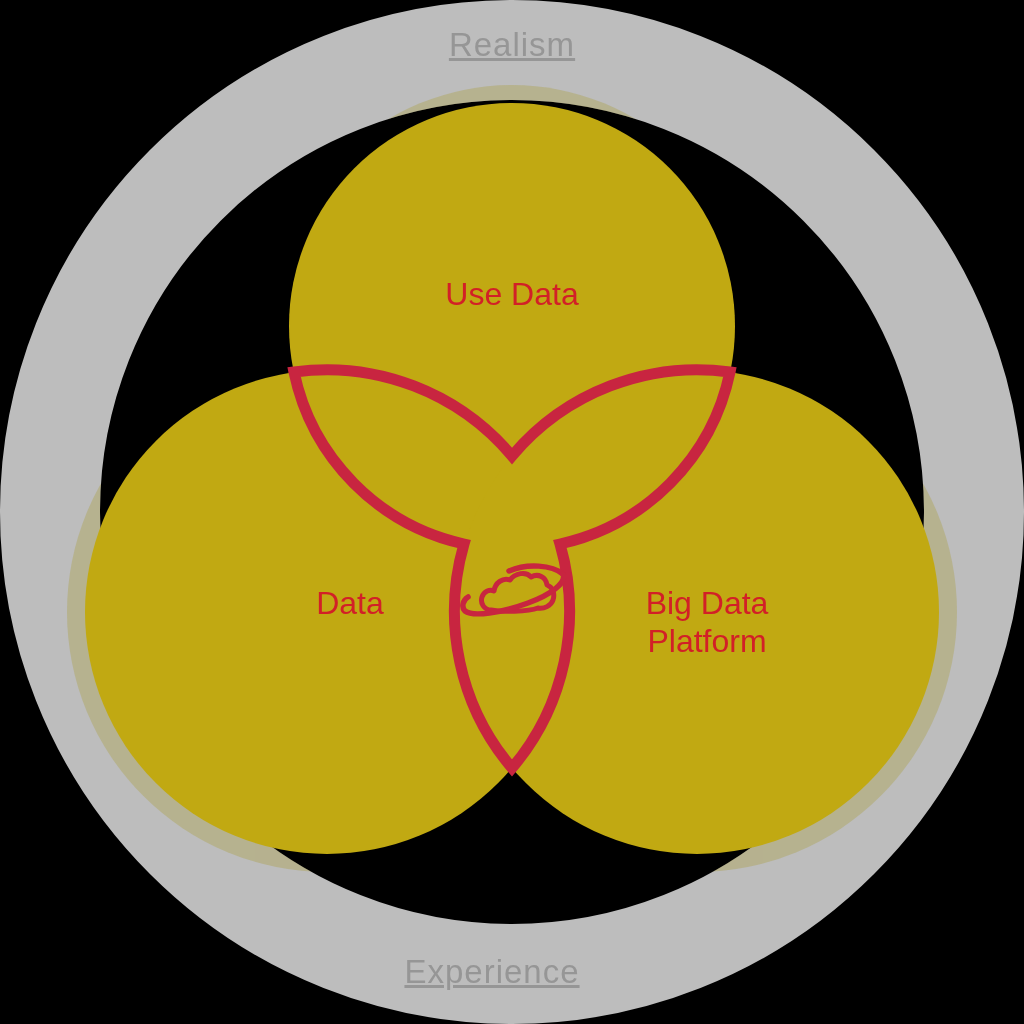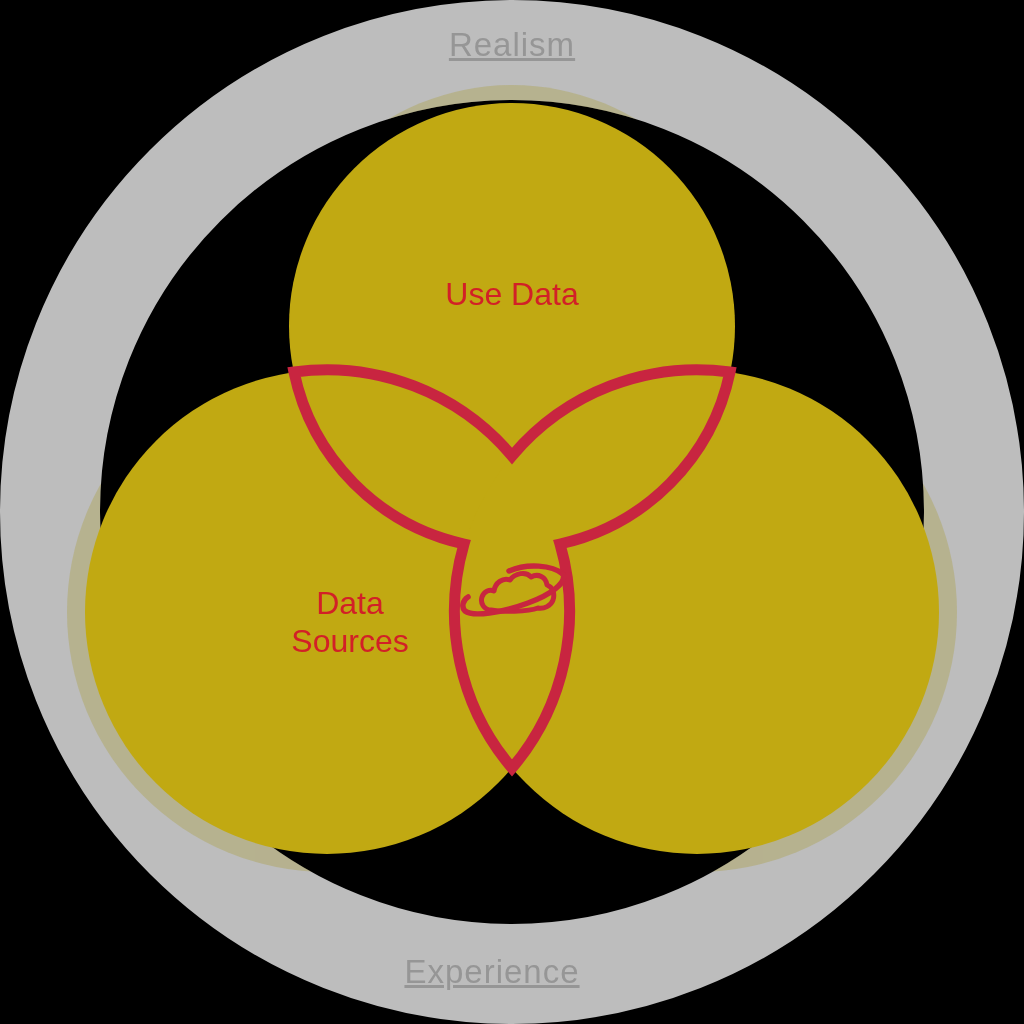--- a/index.html
+++ b/index.html
@@ -109,18 +109,21 @@
   </svg>
 
   <div class="label ring-label" style="left:512px; top:28px;">Realism</div>
 
   <div class="label ring-label" style="left:492px; top:955px;">Experience</div>
 
   <div class="label red-label" style="left:512px; top:275px;">Use Data</div>
 
   <div class="label red-label" style="left:311px; top:584px;margin-left:39px;">
     <span class="line">Data</span>
-    <span class="line">Sources</span>
   </div>
 
+  <div class="label red-label" style="left:707px; top:584px;">
+    <span class="line">Big Data</span>
+    <span class="line">Platform</span>
+  </div>
 
 
 </div>
 
 </body></html>

